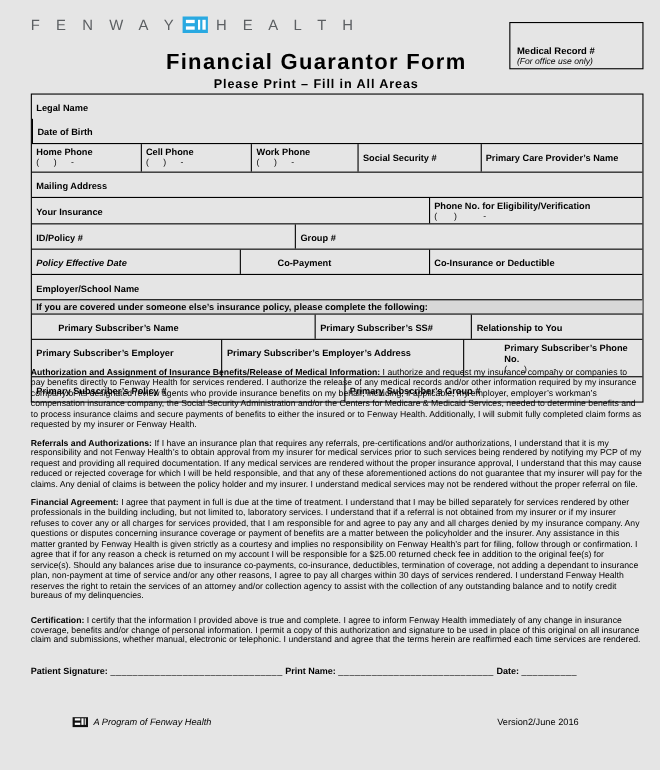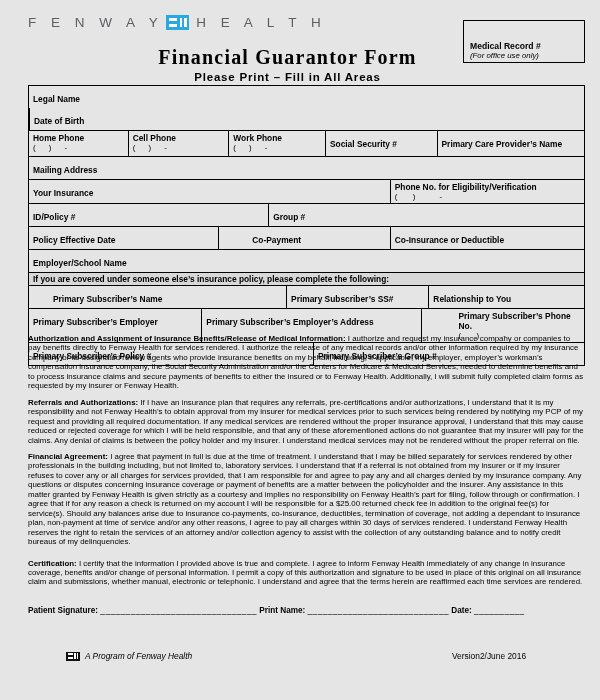--- a/index.html
+++ b/index.html
@@ -15,21 +15,21 @@
   .logo .hb2{position:absolute;left:3px;top:9px;width:8px;height:3px;background:#fff;}
   .logo .vb1{position:absolute;left:13.5px;top:3px;width:2.6px;height:9px;background:#fff;}
   .logo .vb2{position:absolute;left:18px;top:3px;width:2.6px;height:9px;background:#fff;}
   .mr-box{
     position:absolute;left:463px;top:20px;width:122px;height:43px;
     border:1.4px solid #000;box-sizing:border-box;padding:20px 6px;
   }
   .mr-title{font-size:8.6px;font-weight:bold;}
   .mr-note{font-size:7.8px;font-style:italic;}
   .doc-title{position:absolute;left:0;top:46px;width:575px;text-align:center;
-    font-size:20px;font-weight:bold;letter-spacing:1.2px;font-family:Liberation Serif, serif;}
+    font-size:20px;font-weight:bold;letter-spacing:1.2px;}
   .doc-subtitle{position:absolute;left:0;top:71px;width:575px;text-align:center;
     font-size:11.5px;font-weight:bold;letter-spacing:0.8px;}
   
   .ftable{position:absolute;left:28px;top:85px;width:557px;border:1.5px solid #000;box-sizing:border-box;}
   .frow{display:flex;border-top:1px solid #000;box-sizing:border-box;}
   .frow:first-child{border-top:none;flex-direction:column;}
   .fcell{border-left:1px solid #000;padding:2px 4px;box-sizing:border-box;position:relative;overflow:hidden;}
   .fcell:first-child{border-left:none;}
   .lbl{font-weight:bold;font-size:8.4px;white-space:nowrap;}
   .sub{font-size:7.9px;white-space:nowrap;margin-top:44px;}
@@ -139,21 +139,21 @@
     <div class="frow r5">
       <div class="fcell" style="width:240px;">
         <span class="lbl">ID/Policy #</span>
       </div>
       <div class="fcell" style="width:317px;">
         <span class="lbl">Group #</span>
       </div>
     </div>
 
     <div class="frow r6">
-      <div class="fcell" style="width:190px;">
+      <div class="fcell" style="width:190px;font-style:italic;">
         <span class="lbl">Policy Effective Date</span>
       </div>
       <div class="fcell" style="width:172px;padding-left:33px;">
         <span class="lbl">Co-Payment</span>
       </div>
       <div class="fcell" style="width:195px;">
         <span class="lbl">Co-Insurance or Deductible</span>
       </div>
     </div>
 

